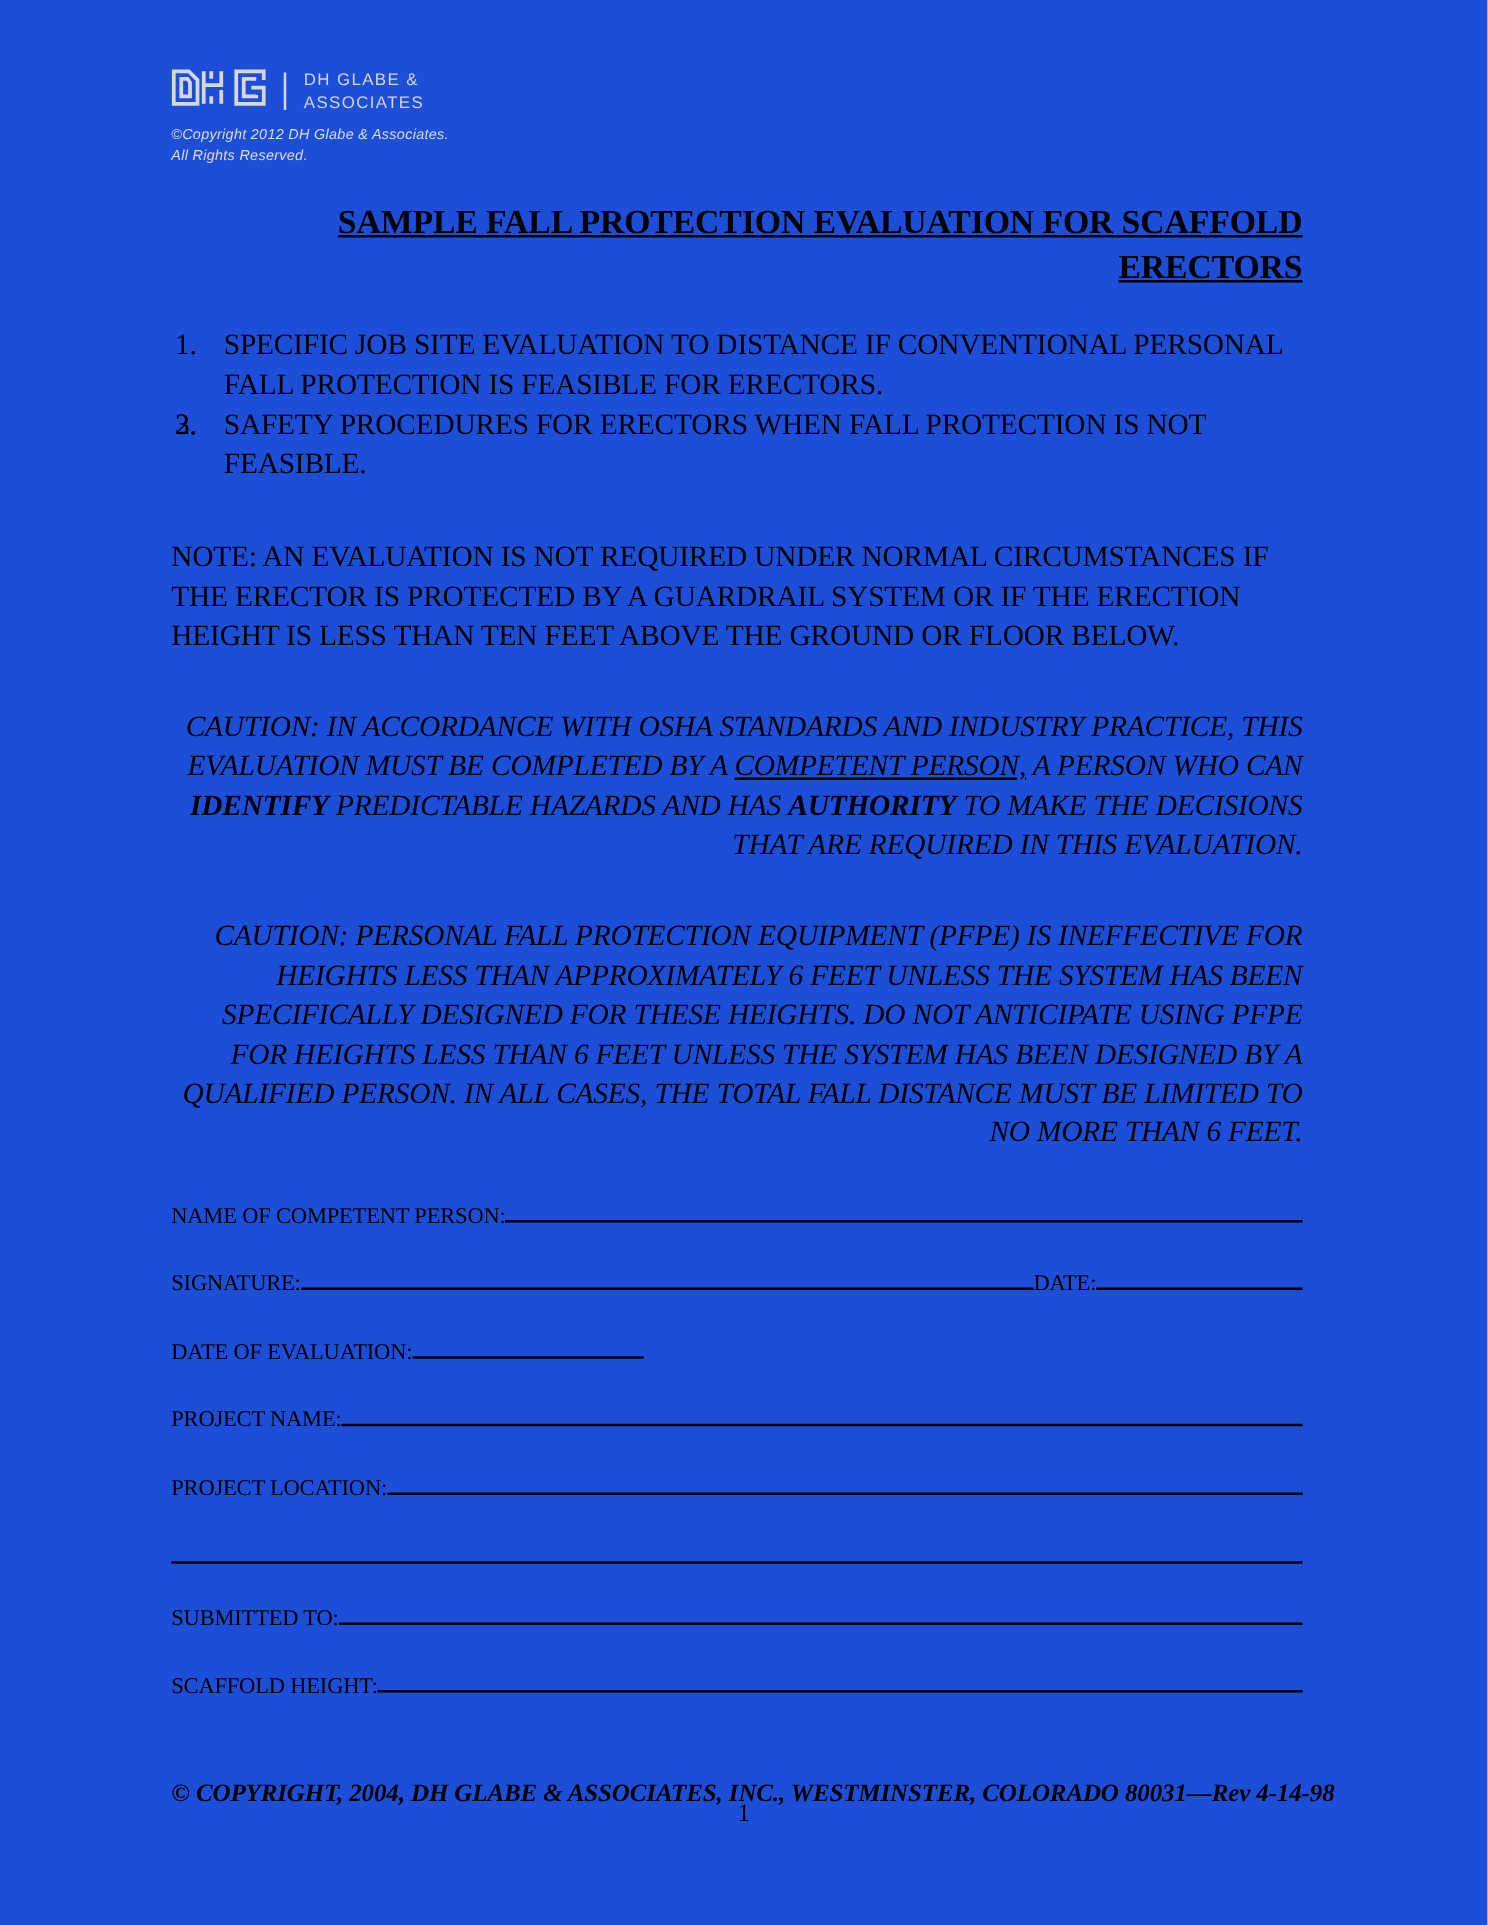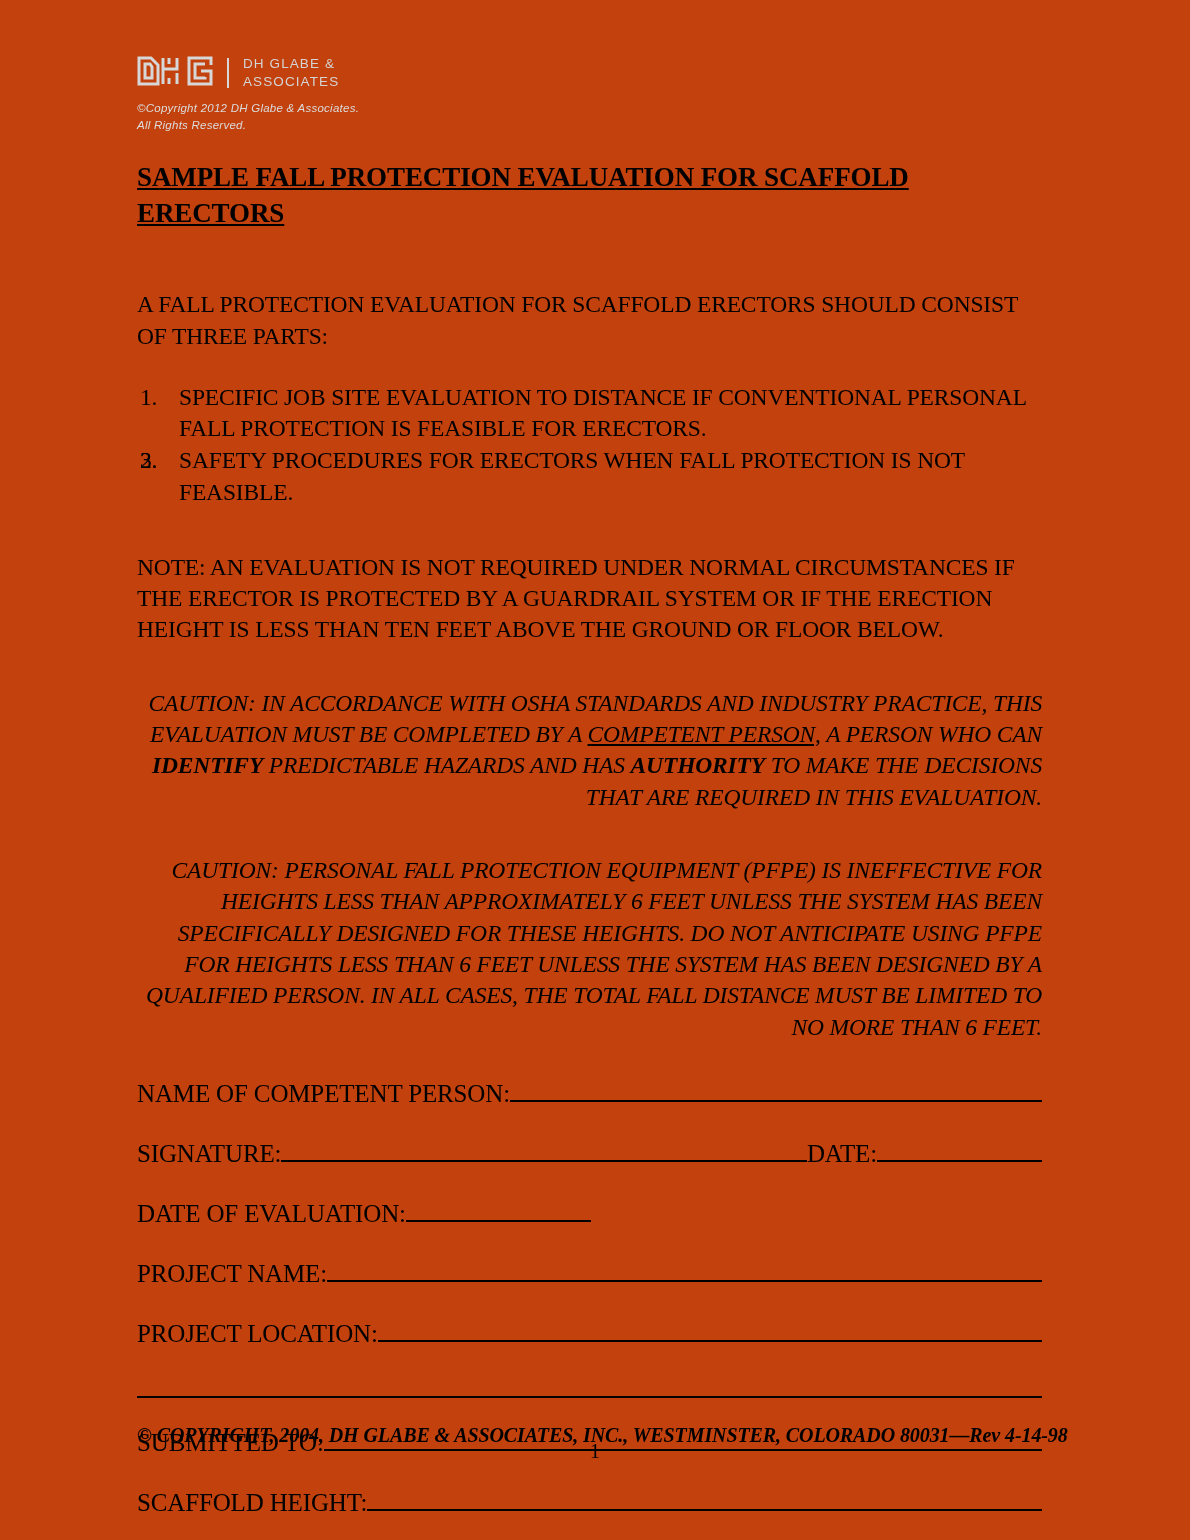--- a/index.html
+++ b/index.html
@@ -5,21 +5,21 @@
 <style>
   html, body {
     margin: 0;
     padding: 0;
     background: #ffffff;
   }
   .page {
     position: relative;
     width: 1190px;
     height: 1540px;
-    background: #c2410c;
+    background: #1d4ed8;
     overflow: hidden;
     font-family: "Liberation Serif", "DejaVu Serif", serif;
     color: #000000;
   }
 
   
   .letterhead {
     position: absolute;
     left: 137px;
     top: 55px;
@@ -61,21 +61,21 @@
 
   
   .content {
     position: absolute;
     left: 137px;
     top: 160px;
     width: 905px;
   }
 
   .doc-title {
-    text-align: left;
+    text-align: right;
     font-size: 27px;
     font-weight: bold;
     line-height: 1.32;
     margin: 0 0 0 0;
     letter-spacing: -0.1px;
   }
   .doc-title span {
     text-decoration: underline;
     text-underline-offset: 2px;
   }
@@ -122,21 +122,21 @@
     top: 0;
   }
 
   
   .fields {
     margin-top: 36px;
   }
   .field-row {
     display: flex;
     align-items: baseline;
-    font-size: 25px;
+    font-size: 18px;
     line-height: 1.2;
     margin-bottom: 30px;
     letter-spacing: -0.15px;
     white-space: nowrap;
   }
   .field-row:last-child { margin-bottom: 0; }
   .field-label { flex: 0 0 auto; }
   .rule {
     display: inline-block;
     border-bottom: 2px solid #000;
@@ -197,21 +197,20 @@
 ASSOCIATES</span>
     </div>
     <div class="letterhead-copyright">©Copyright 2012 DH Glabe &amp; Associates.
 All Rights Reserved.</div>
   </div>
 
   <div class="content">
 
     <h1 class="doc-title"><span>SAMPLE FALL PROTECTION EVALUATION FOR SCAFFOLD ERECTORS</span></h1>
 
-    <p class="para intro">A FALL PROTECTION EVALUATION FOR SCAFFOLD ERECTORS SHOULD CONSIST OF THREE PARTS:</p>
 
     <ol class="numlist">
       <li>
         <span class="num">1.</span>
         <span>SPECIFIC JOB SITE EVALUATION TO DISTANCE IF CONVENTIONAL PERSONAL FALL PROTECTION IS FEASIBLE FOR ERECTORS.</span>
       </li>
       <li>
         <span class="num">2.</span>
       </li>
       <li>

